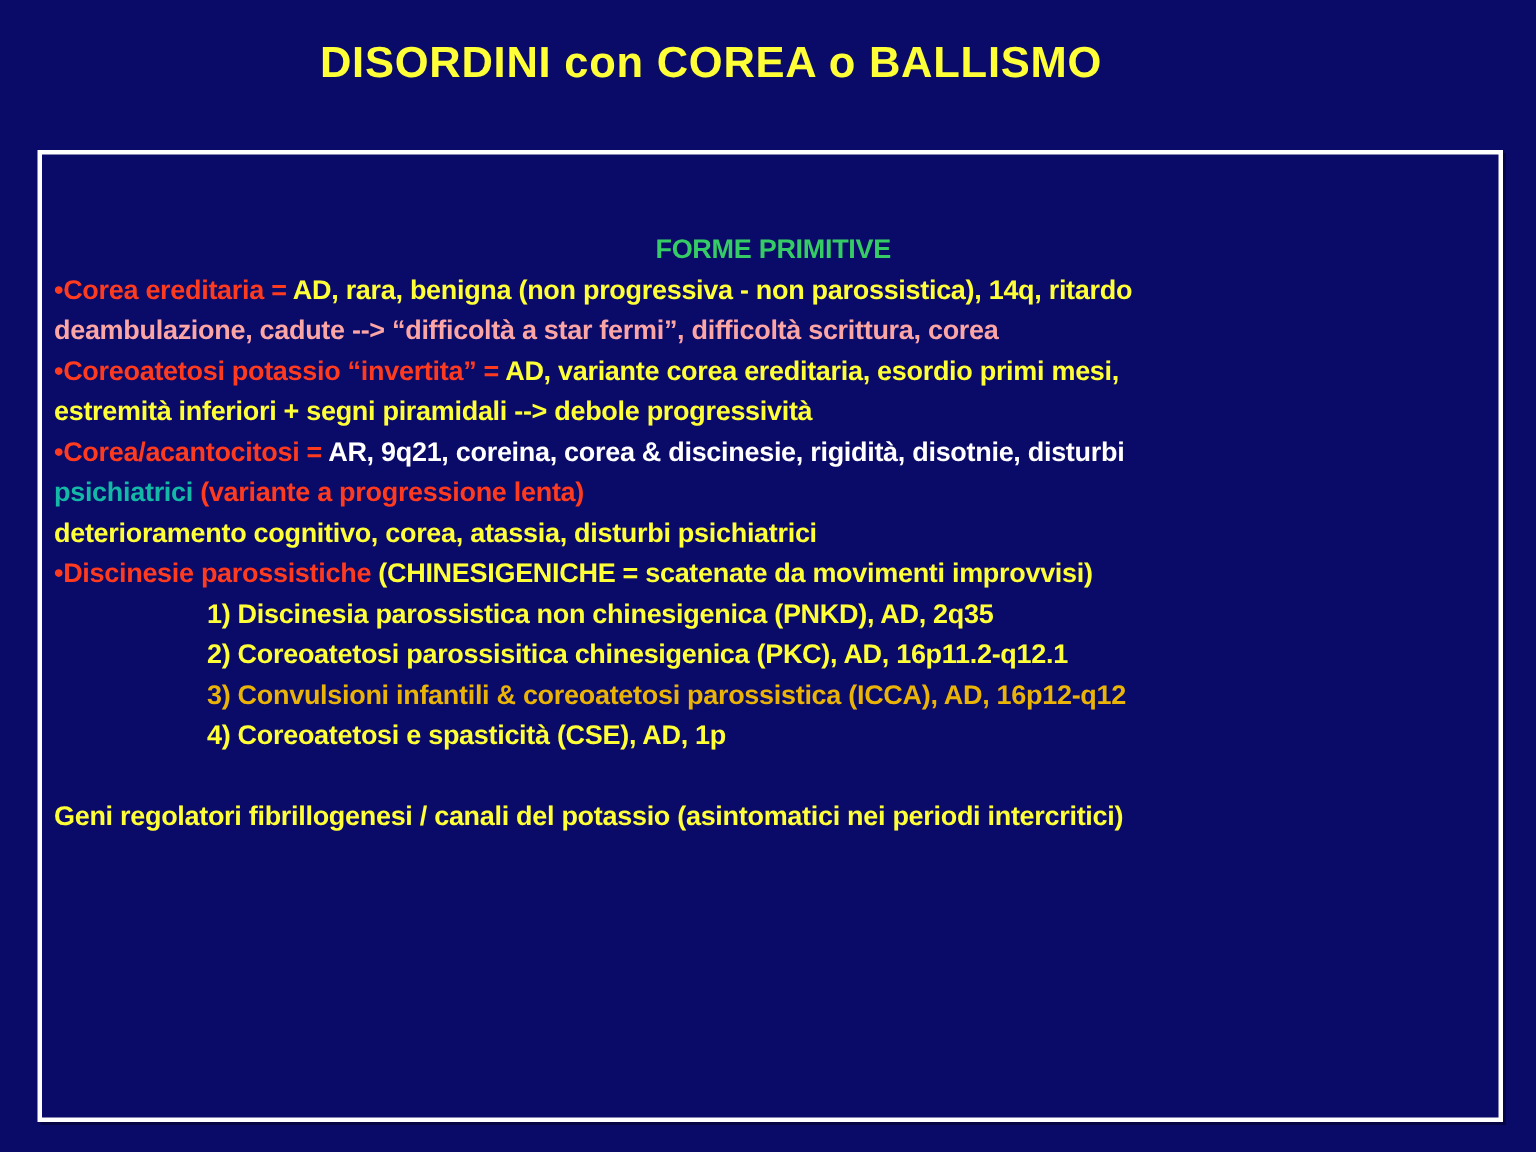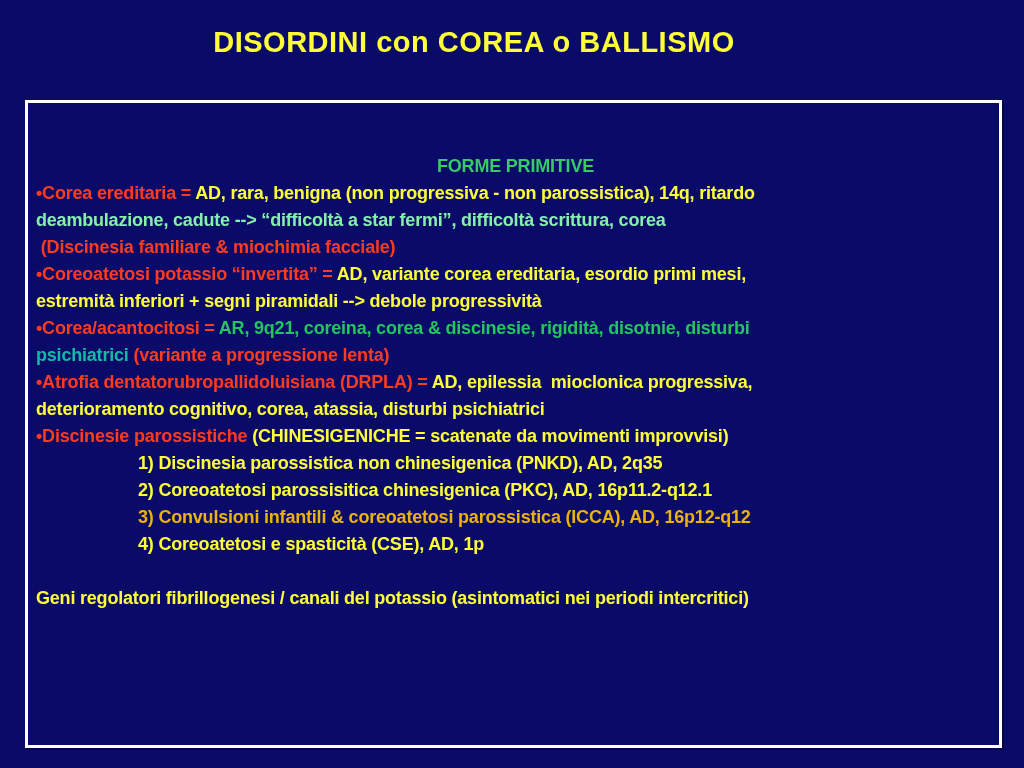--- a/index.html
+++ b/index.html
@@ -53,27 +53,25 @@
 </style>
 </head>
 <body style="background: rgb(10, 10, 105);">
 
 <div class="slide">
   <div class="slide-title" style="color: rgb(255, 255, 56);">DISORDINI con COREA o BALLISMO</div>
   <div class="content-box" style="border-color: rgb(255, 255, 255);">
     <div>
         <div class="line center"><span style="color: rgb(53, 203, 101);">FORME PRIMITIVE</span></div>
         <div class="line"><span style="color: rgb(255, 59, 31);">•Corea ereditaria = </span><span style="color: rgb(255, 255, 56);">AD, rara, benigna (non progressiva - non parossistica), 14q, ritardo</span></div>
-        <div class="line"><span style="color: #86efac;">deambulazione, cadute --&gt; “difficoltà a star fermi”, difficoltà scrittura, corea</span></div>
-        <div class="line"><span style="color: rgb(255, 59, 31);"> (Discinesia familiare &amp; miochimia facciale)</span></div>
+        <div class="line"><span style="color: #fca5a5;">deambulazione, cadute --&gt; “difficoltà a star fermi”, difficoltà scrittura, corea</span></div>
         <div class="line"><span style="color: rgb(255, 59, 31);">•Coreoatetosi potassio “invertita” = </span><span style="color: rgb(255, 255, 56);">AD, variante corea ereditaria, esordio primi mesi,</span></div>
         <div class="line"><span style="color: rgb(255, 255, 56);">estremità inferiori + segni piramidali --&gt; debole progressività</span></div>
-        <div class="line"><span style="color: rgb(255, 59, 31);">•Corea/acantocitosi = </span><span style="color: #22c55e;">AR, 9q21, coreina, corea &amp; discinesie, rigidità, disotnie, disturbi</span></div>
+        <div class="line"><span style="color: rgb(255, 59, 31);">•Corea/acantocitosi = </span><span style="color: #ffffff;">AR, 9q21, coreina, corea &amp; discinesie, rigidità, disotnie, disturbi</span></div>
         <div class="line"><span style="color: #14b8a6;">psichiatrici </span><span style="color: rgb(255, 59, 31);">(variante a progressione lenta)</span></div>
-        <div class="line"><span style="color: rgb(255, 59, 31);">•Atrofia dentatorubropallidoluisiana (DRPLA) = </span><span style="color: rgb(255, 255, 56);">AD, epilessia  mioclonica progressiva,</span></div>
         <div class="line"><span style="color: rgb(255, 255, 56);">deterioramento cognitivo, corea, atassia, disturbi psichiatrici</span></div>
         <div class="line"><span style="color: rgb(255, 59, 31);">•Discinesie parossistiche </span><span style="color: rgb(255, 255, 56);">(CHINESIGENICHE = scatenate da movimenti improvvisi)</span></div>
         <div class="line indent"><span style="color: rgb(255, 255, 56);">1) Discinesia parossistica non chinesigenica (PNKD), AD, 2q35</span></div>
         <div class="line indent"><span style="color: rgb(255, 255, 56);">2) Coreoatetosi parossisitica chinesigenica (PKC), AD, 16p11.2-q12.1</span></div>
         <div class="line indent"><span style="color: #eab308;">3) Convulsioni infantili &amp; coreoatetosi parossistica (ICCA), AD, 16p12-q12</span></div>
         <div class="line indent"><span style="color: rgb(255, 255, 56);">4) Coreoatetosi e spasticità (CSE), AD, 1p</span></div>
         <div class="line">&nbsp;</div>
         <div class="line"><span style="color: rgb(255, 255, 56);">Geni regolatori fibrillogenesi / canali del potassio (asintomatici nei periodi intercritici)</span></div>
       </div>
   </div>

